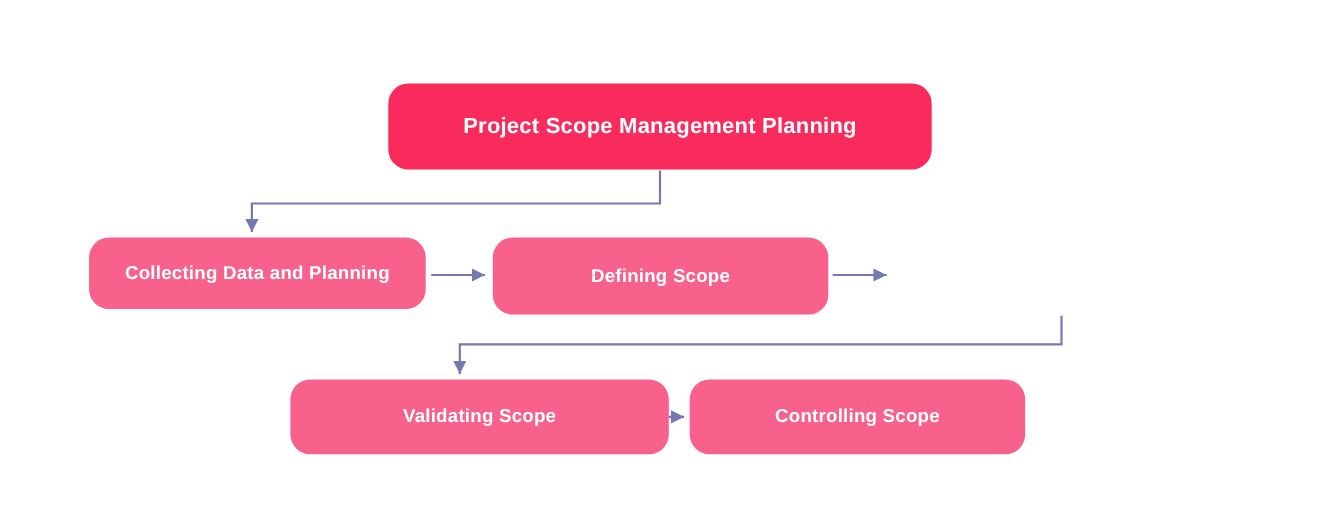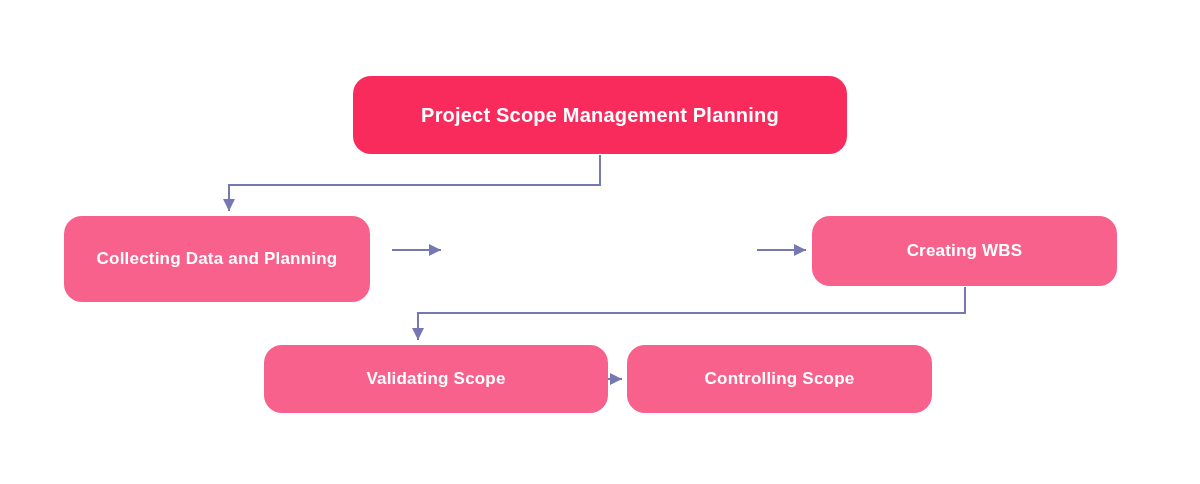--- a/index.html
+++ b/index.html
@@ -41,21 +41,21 @@
     height: 78px;
     background: #f92b5c;
     border-radius: 18px;
     font-size: 20px;
   }
   .node.process {
     background: #f7618c;
     border-radius: 18px;
     font-size: 17px;
   }
-  .node.collecting  { left: 64px;  top: 216px; width: 306px; height: 86px; }
+  .node.collecting  { left: 81px;  top: 216px; width: 306px; height: 65px; }
   .node.defining    { left: 448px; top: 216px; width: 305px; height: 70px; }
   .node.creating    { left: 812px; top: 216px; width: 305px; height: 70px; }
   .node.validating  { left: 264px; top: 345px; width: 344px; height: 68px; }
   .node.controlling { left: 627px; top: 345px; width: 305px; height: 68px; }
 </style>
 </head>
 <body>
 
 <div class="canvas">
 
@@ -75,24 +75,24 @@
   </svg>
 
   <div class="node title">
     <span>Project Scope Management Planning</span>
   </div>
 
   <div class="node process collecting">
     <span>Collecting Data and Planning</span>
   </div>
 
+  <div class="node process defining">
+    <span>Defining Scope</span>
+  </div>
 
-  <div class="node process creating">
-    <span>Creating WBS</span>
-  </div>
 
   <div class="node process validating">
     <span>Validating Scope</span>
   </div>
 
   <div class="node process controlling">
     <span>Controlling Scope</span>
   </div>
 
 </div>

